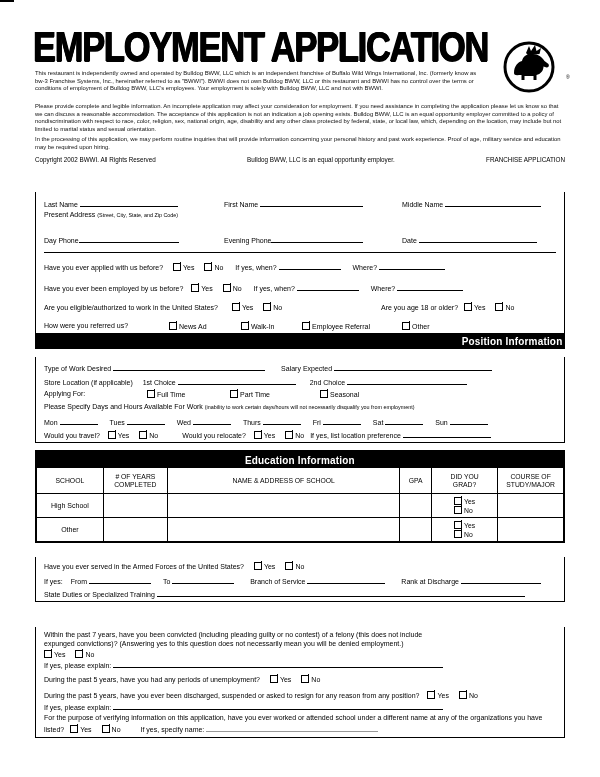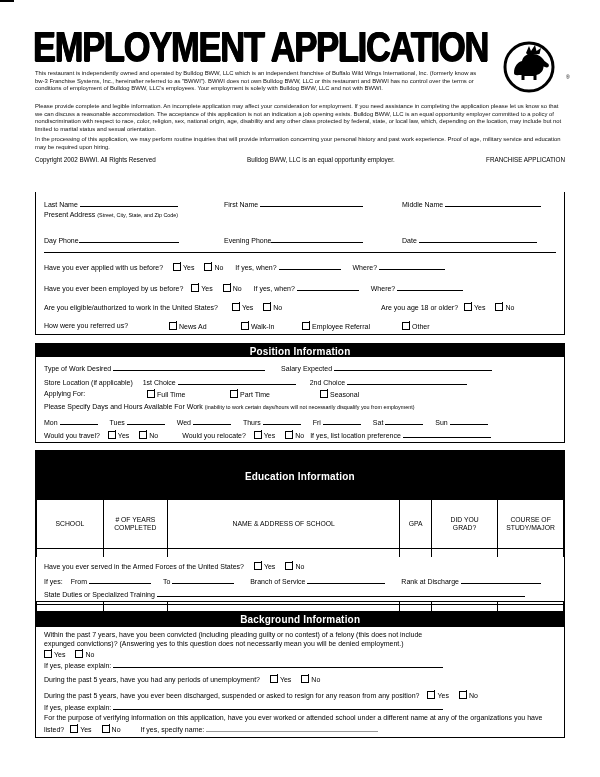--- a/index.html
+++ b/index.html
@@ -45,21 +45,21 @@
   .cb{display:inline-block;width:6px;height:6px;border:1px solid #000;background:#fff;position:relative;
       vertical-align:-1px;margin-right:2px;box-sizing:content-box;}
   .cb::after{content:"";position:absolute;right:-1px;top:-2px;width:1px;height:2px;background:#000;}
   .ynlbl{margin-right:10px;}
 
   .hr{position:absolute;left:8px;right:8px;border-top:1px solid #000;height:0;}
 
   
   table.edu{border-collapse:collapse;position:absolute;left:35px;top:450px;width:530px;table-layout:fixed;
             border:2px solid #000;font-size:7px;background:#fff;}
-  .edu th,.edu td{border:1px solid #000;padding:16px 1px;text-align:center;vertical-align:middle;font-weight:normal;}
+  .edu th,.edu td{border:1px solid #000;padding:0 1px;text-align:center;vertical-align:middle;font-weight:normal;}
   .edu .hbar{background:#000;color:#fff;height:15px;border-left:none;border-right:none;}
   .edu .hbar span{font-weight:bold;font-size:10.5px;letter-spacing:.2px;display:inline-block;transform:scaleX(.95);}
   .edu .chead{height:26px;line-height:8px;font-size:6.8px;}
   .edu .drow td{height:23px;}
   .gradcell{display:inline-block;text-align:left;line-height:9px;font-size:6.8px;}
 </style>
 </head>
 <body>
 
 <div class="page">
@@ -122,21 +122,21 @@
     </div>
     <div class="row" style="top:130px;">
       <span>How were you referred us?</span>
       <span class="at" style="left:125px;"><span class="cb"></span><span>News Ad</span></span>
       <span class="at" style="left:197px;"><span class="cb"></span><span>Walk-In</span></span>
       <span class="at" style="left:258px;"><span class="cb"></span><span>Employee Referral</span></span>
       <span class="at" style="left:358px;"><span class="cb"></span><span>Other</span></span>
     </div>
   </div>
 
-  <div class="bar" style="top:343px;">
+  <div class="bar" style="top:333px;justify-content:flex-end;">
     <span>Position Information</span>
   </div>
   <div class="box" style="top:357px;height:86px;">
     <div class="row" style="top:5px;">
       <span>Type of Work Desired</span> <span class="u" style="width:152px;"></span>
       <span style="margin-left:14px;">Salary Expected</span> <span class="u" style="width:158px;"></span>
     </div>
     <div class="row" style="top:19px;">
       <span>Store Location (if applicable)</span>
       <span style="margin-left:8px;">1st Choice</span> <span class="u" style="width:118px;"></span>
@@ -235,23 +235,20 @@
       <span style="margin-left:6px;">From</span> <span class="u" style="width:62px;"></span>
       <span style="margin-left:10px;">To</span> <span class="u" style="width:62px;"></span>
       <span style="margin-left:14px;">Branch of Service</span> <span class="u" style="width:78px;"></span>
       <span style="margin-left:14px;">Rank at Discharge</span> <span class="u" style="width:80px;"></span>
     </div>
     <div class="row" style="top:31px;">
       <span>State Duties or Specialized Training</span> <span class="u" style="width:368px;"></span>
     </div>
   </div>
 
-  <div class="bar" style="top:611px;">
-    <span>Background Information</span>
-  </div>
   <div class="box" style="top:627px;height:111px;">
     <div class="row" style="top:4px;">Within the past 7 years, have you been convicted (including pleading guilty or no contest) of a felony (this does not include</div>
     <div class="row" style="top:13px;">expunged convictions)?  (Answering yes to this question does not necessarily mean you will be denied employment.)</div>
     <div class="row" style="top:23px;">
       <span class="cb"></span><span class="ynlbl">Yes</span><span class="cb"></span><span>No</span>
     </div>
     <div class="row" style="top:32px;">
       <span>If yes, please explain:</span> <span class="u" style="width:330px;"></span>
     </div>
     <div class="row" style="top:48px;">

